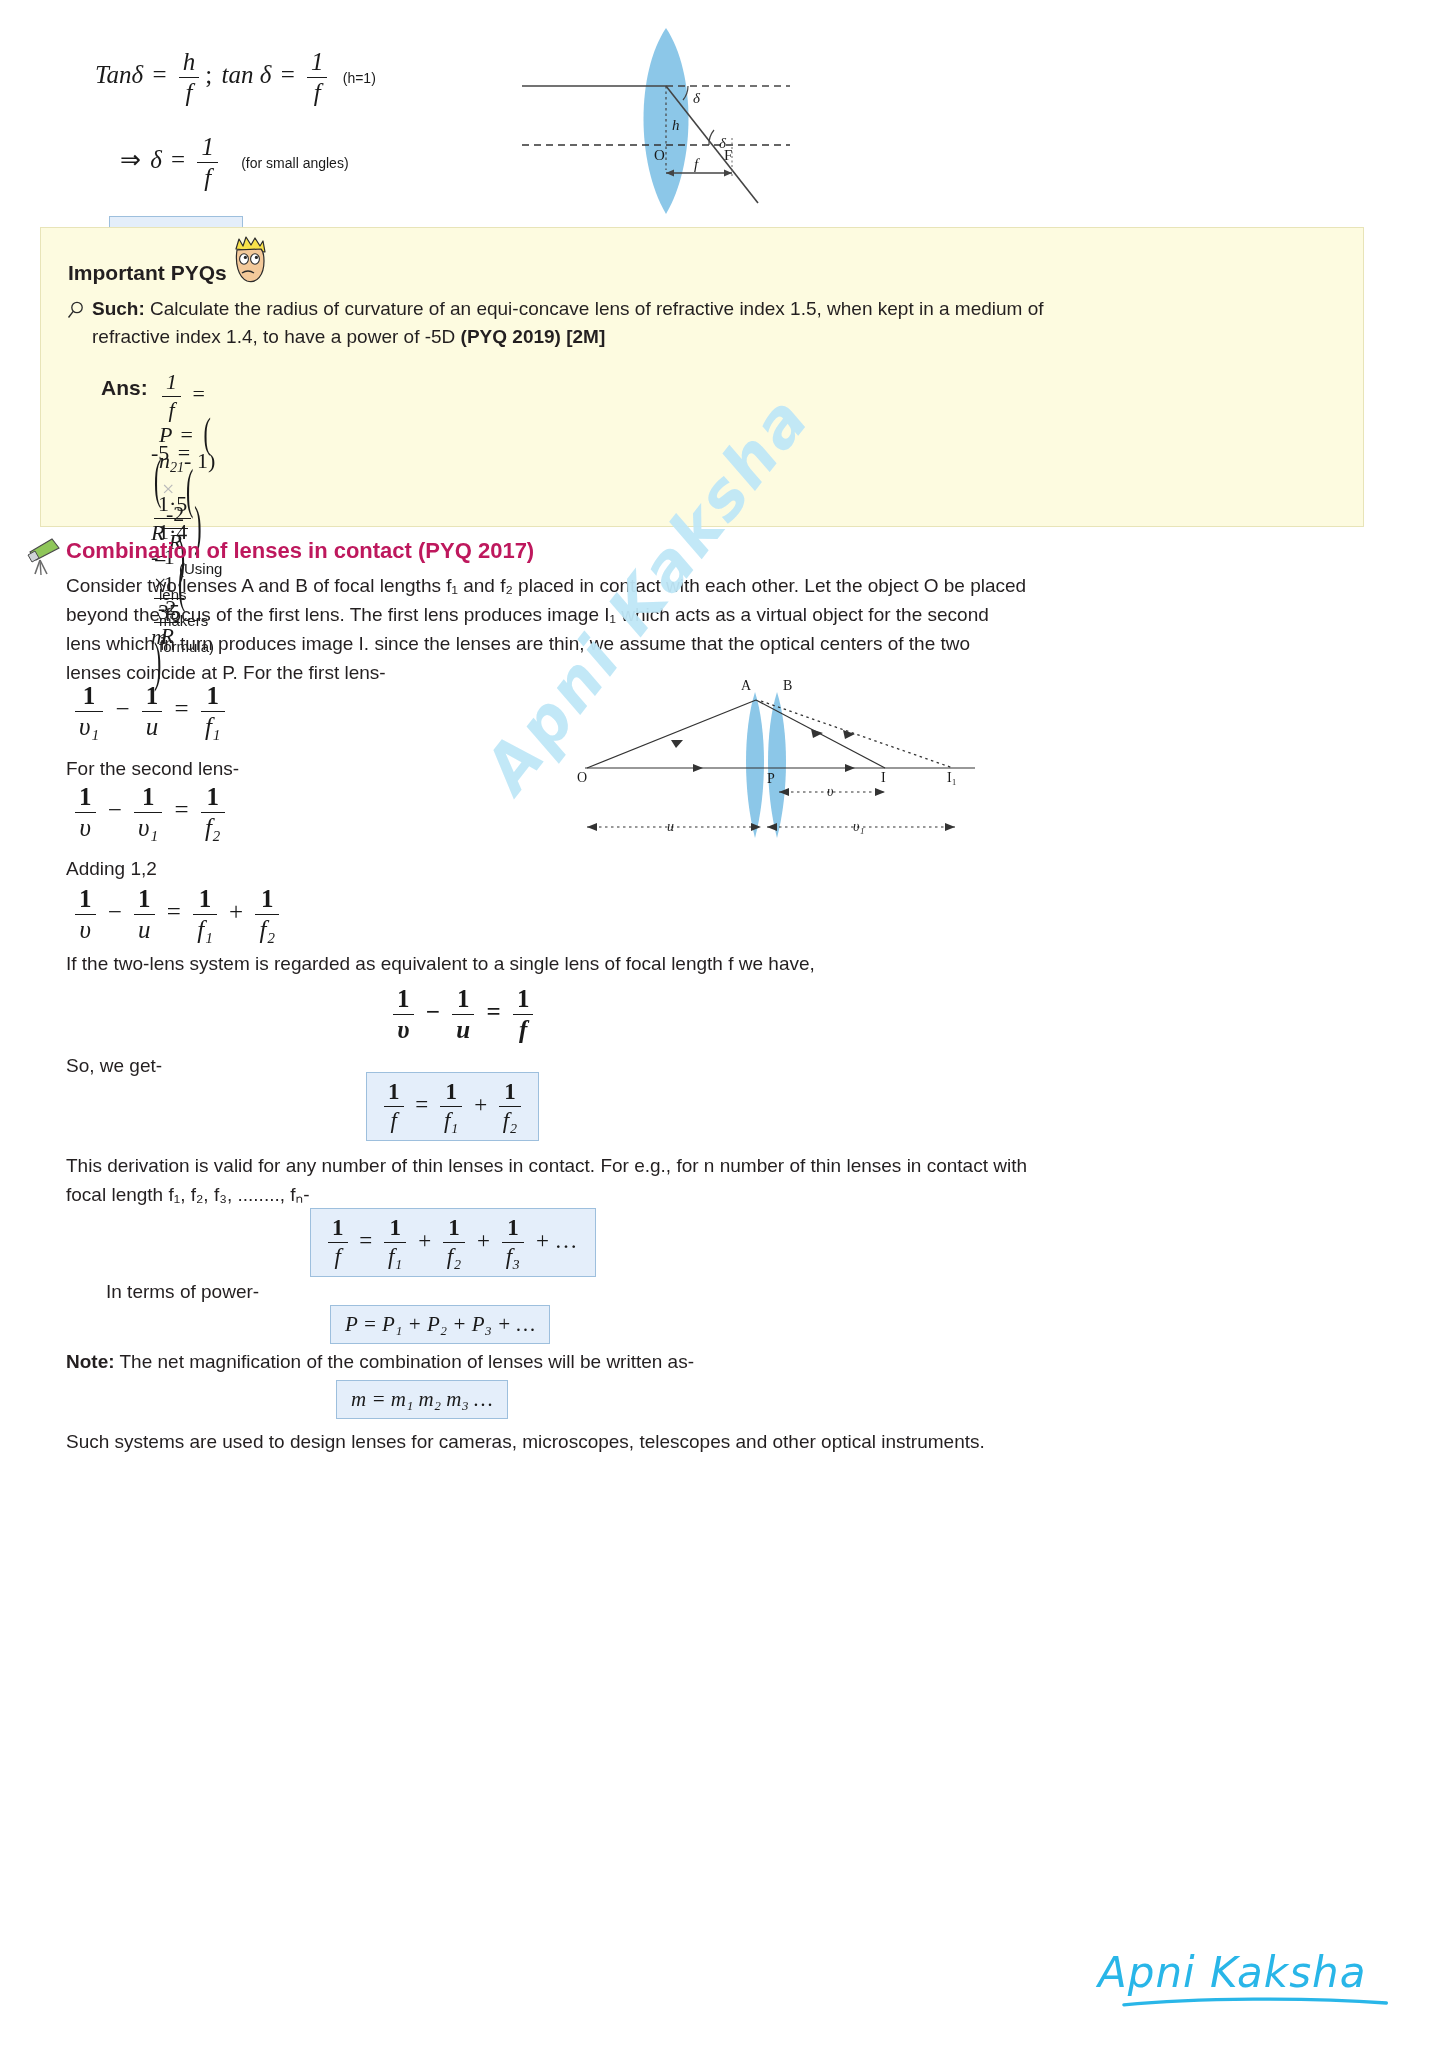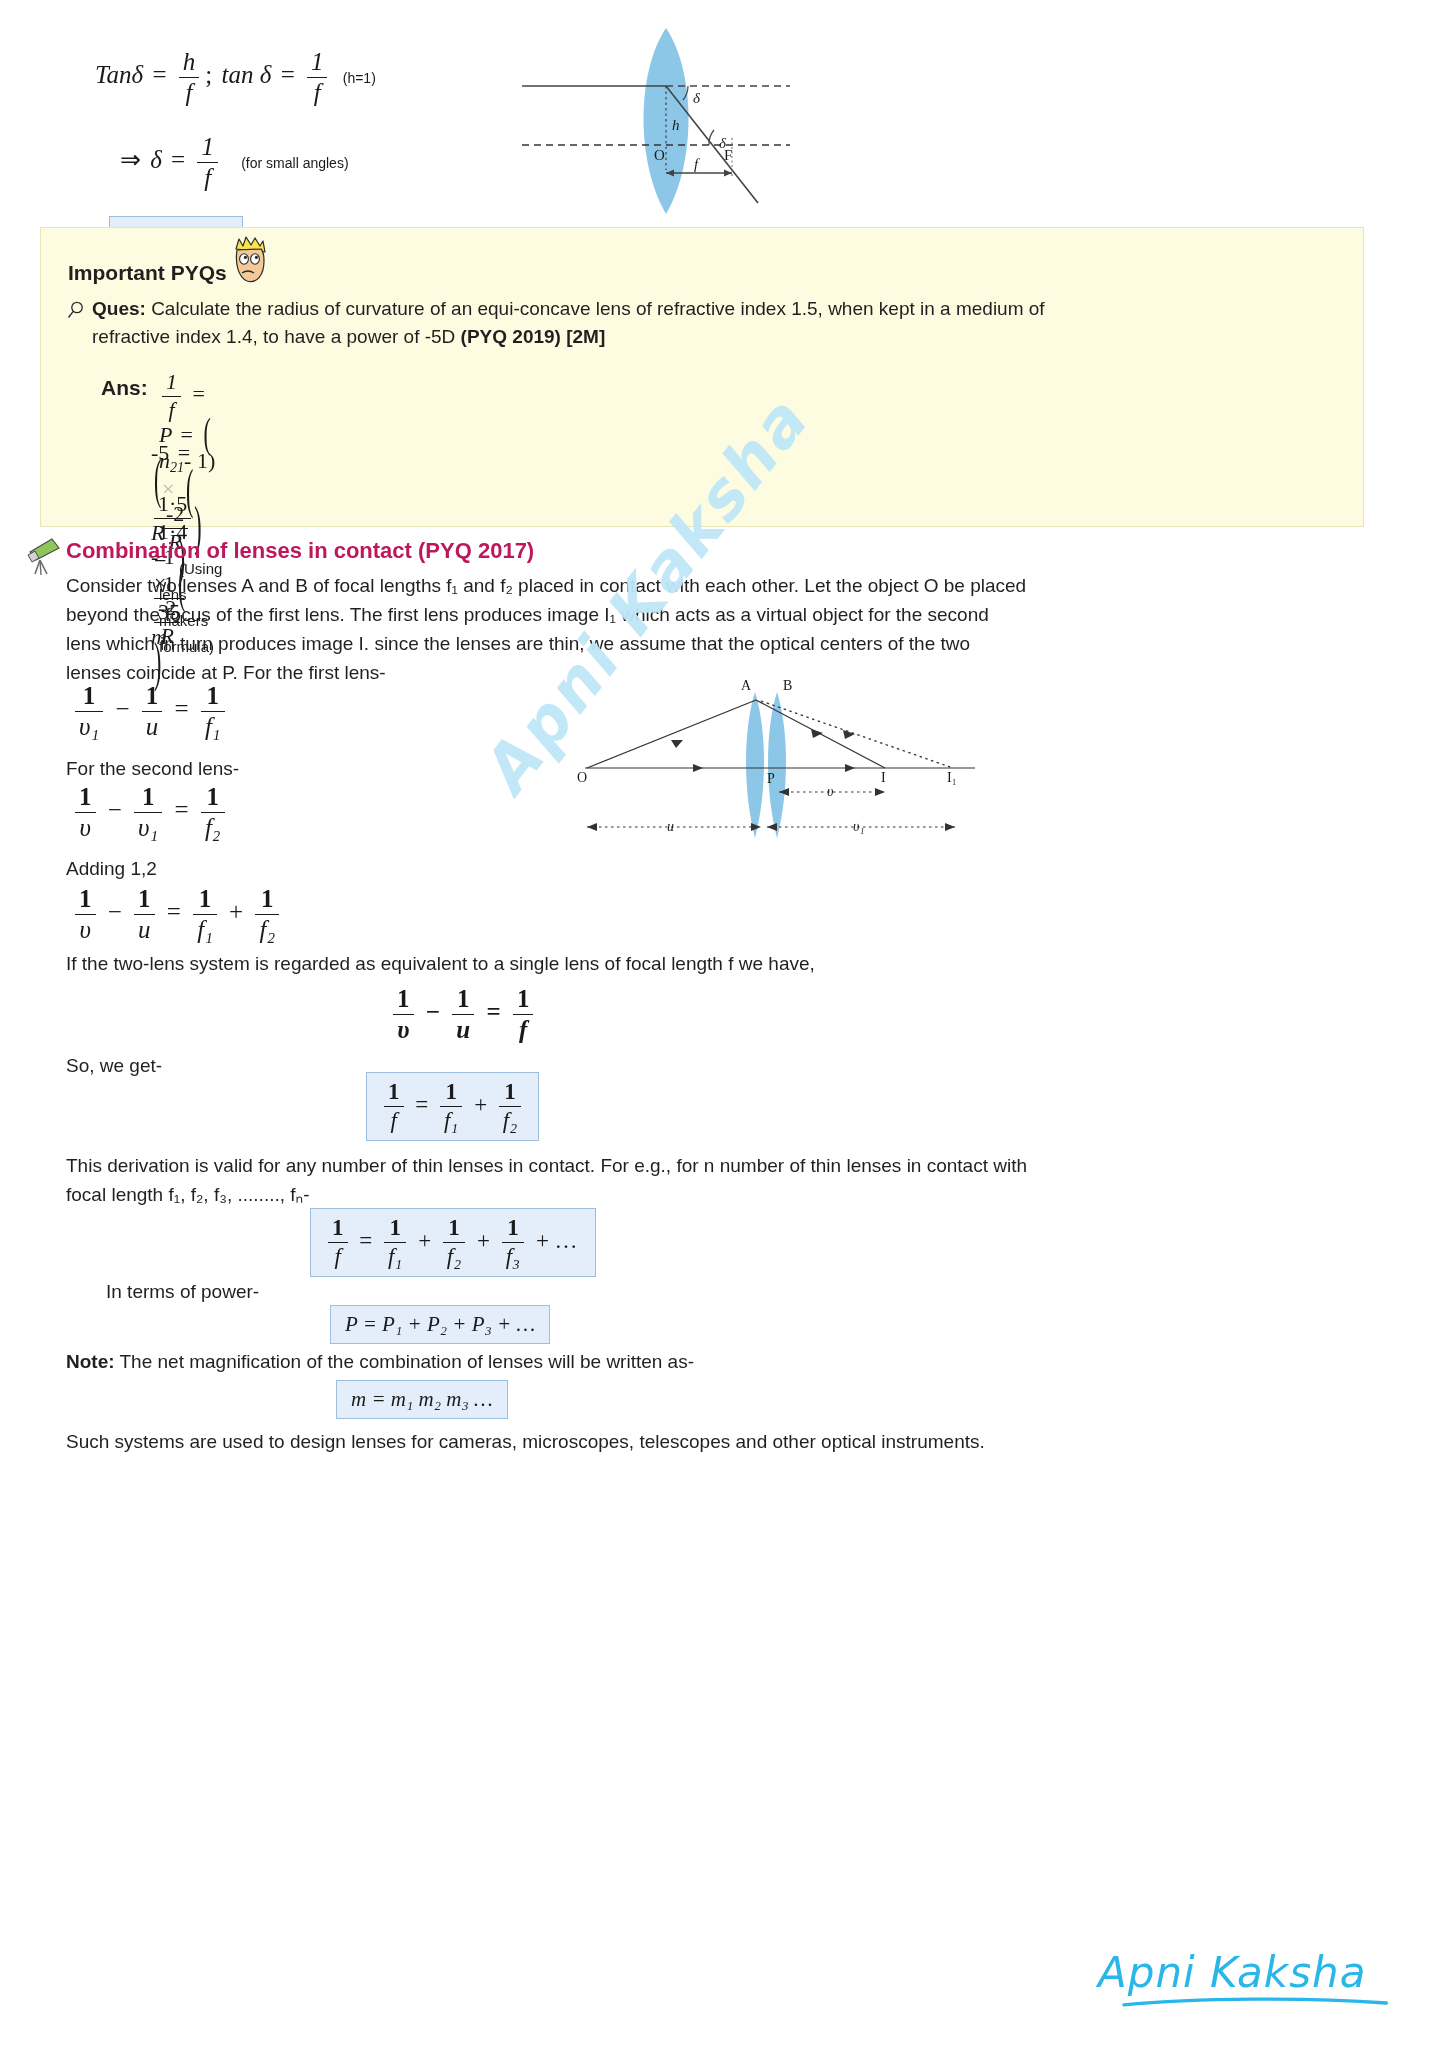--- a/index.html
+++ b/index.html
@@ -200,21 +200,21 @@
       <circle cx="29.4" cy="24.4" r="1.6" fill="#2b2b2b"></circle>
       <path d="M15 40 Q21 36 27 40" fill="none" stroke="#2b2b2b" stroke-width="1.3"></path>
     </svg>
 
     <div id="ques-row">
       <svg id="ques-icon" viewBox="0 0 20 20">
         <circle cx="11" cy="7.5" r="5.2" fill="none" stroke="#2b2b2b" stroke-width="1.3"></circle>
         <line x1="7.2" y1="11.4" x2="2.5" y2="17.5" stroke="#2b2b2b" stroke-width="1.4"></line>
       </svg>
       <div id="ques-text">
-        <span class="b">Ques:</span>
+        <span class="b">Such:</span>
         <span>Calculate the radius of curvature of an equi-concave lens of refractive index 1.5, when kept in a medium of</span><br>
         <span>refractive index 1.4, to have a power of -5D </span><span class="b">(PYQ 2019) [2M]</span>
       </div>
     </div>
 
     <div id="ans-row">
       <div id="ans-label">Ans:</div>
 
       <div id="ans-eq1" class="math">
         <span class="frac">

